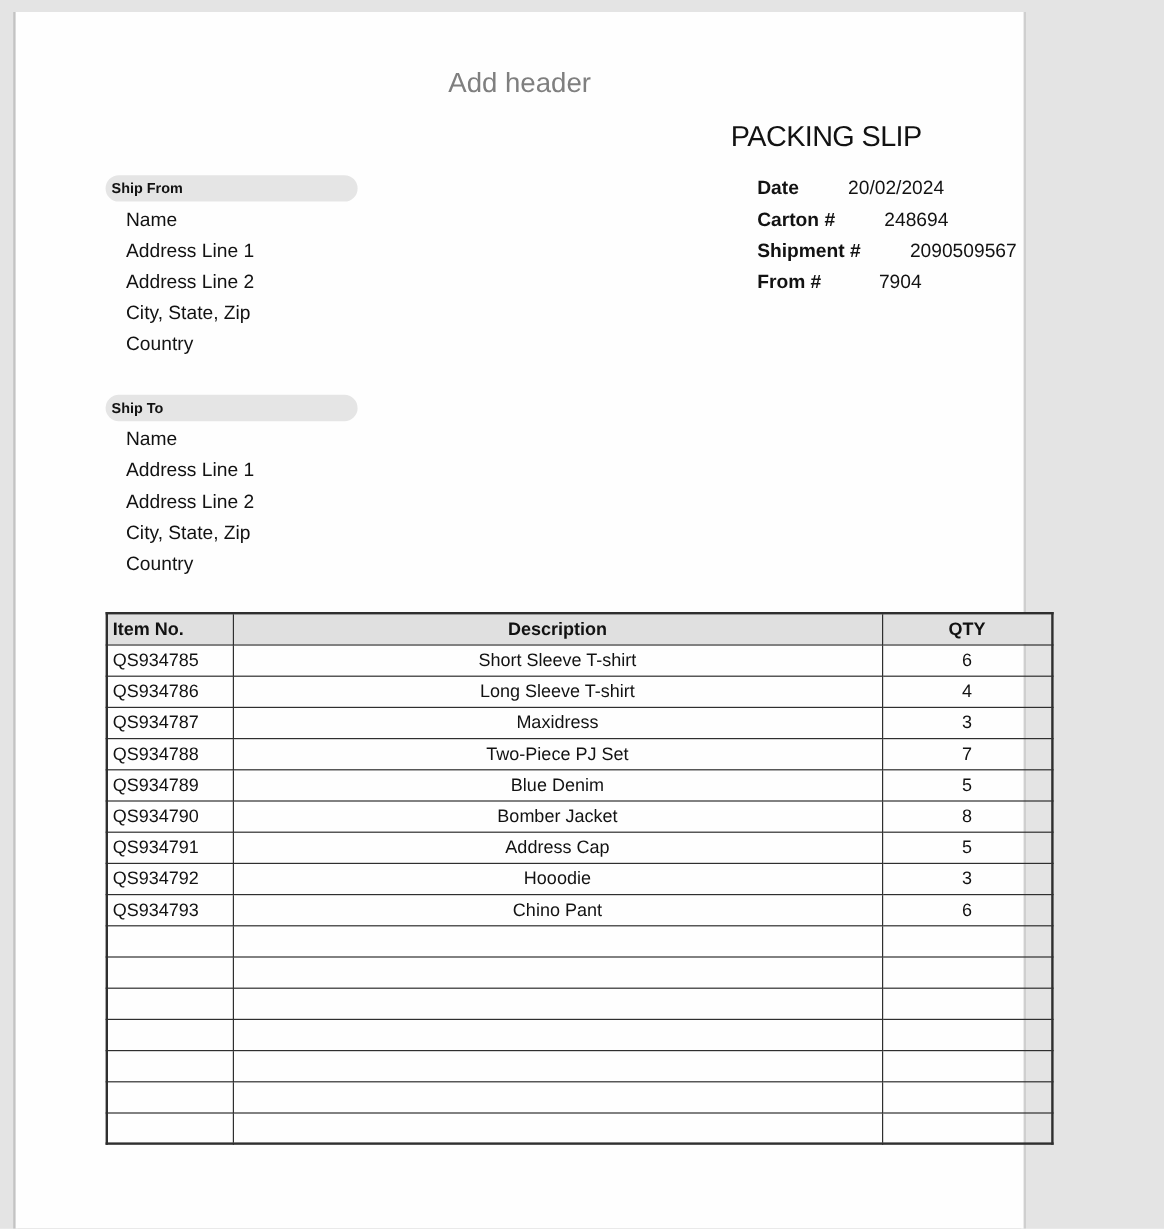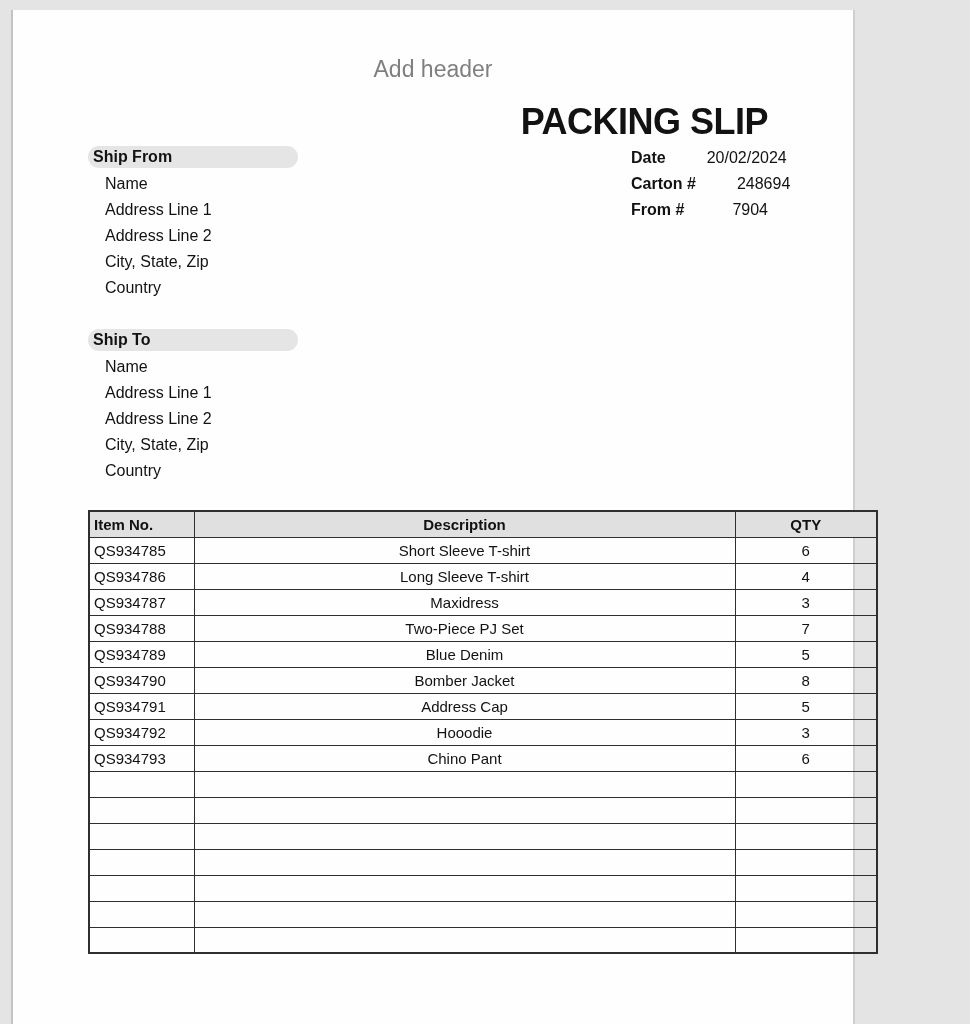--- a/index.html
+++ b/index.html
@@ -25,30 +25,30 @@
     background: var(--page-bg);
     box-shadow: -2px 0 0 rgba(0,0,0,0.14), 2px 0 0 rgba(0,0,0,0.09);
   }
   .header-placeholder {
     position: absolute; top: 46px; left: 0; width: 100%;
     text-align: center; font-size: 23px; color: var(--placeholder-color);
     cursor: pointer;
   }
   .doc-title {
     position: absolute; top: 91px; right: 85px;
-    font-size: 36px; font-weight: bold; letter-spacing: -0.5px;
+    font-size: 24px; font-weight: normal; letter-spacing: -0.5px;
     white-space: nowrap;
   }
   .address-block { position: absolute; left: 75px; width: 230px; }
   .ship-from { top: 136px; }
   .ship-to { top: 319px; }
   .section-bar {
     width: 210px; height: 22px; line-height: 22px;
     background: var(--section-bar-bg);
-    font-weight: bold; font-size: 16px; padding-left: 5px; border-radius: 11px;
+    font-weight: bold; font-size: 12px; padding-left: 5px; border-radius: 11px;
   }
   .address-lines { margin-top: 3px; margin-left: 12px; }
   .address-line { line-height: 26px; font-size: 16px; padding-left: 5px; white-space: nowrap; }
 
   .info-block { position: absolute; left: 618px; right: 85px; top: 135px; }
   .info-row {
     display: flex; justify-content: space-between;
     height: 26px; line-height: 26px; font-size: 16px; white-space: nowrap; gap: 41px;
   }
   .info-label { font-weight: bold; }
@@ -113,20 +113,24 @@
   <div class="info-block">
     <div class="info-row">
       <span class="info-label">Date</span>
       <span class="info-value">20/02/2024</span>
     </div>
     <div class="info-row">
       <span class="info-label">Carton #</span>
       <span class="info-value">248694</span>
     </div>
     <div class="info-row">
+      <span class="info-label">Shipment #</span>
+      <span class="info-value">2090509567</span>
+    </div>
+    <div class="info-row">
       <span class="info-label">From #</span>
       <span class="info-value">7904</span>
     </div>
   </div>
 
   <table class="items-table">
     <colgroup>
         <col style="width:105px">
         <col style="width:541px">
         <col style="width:142px">

